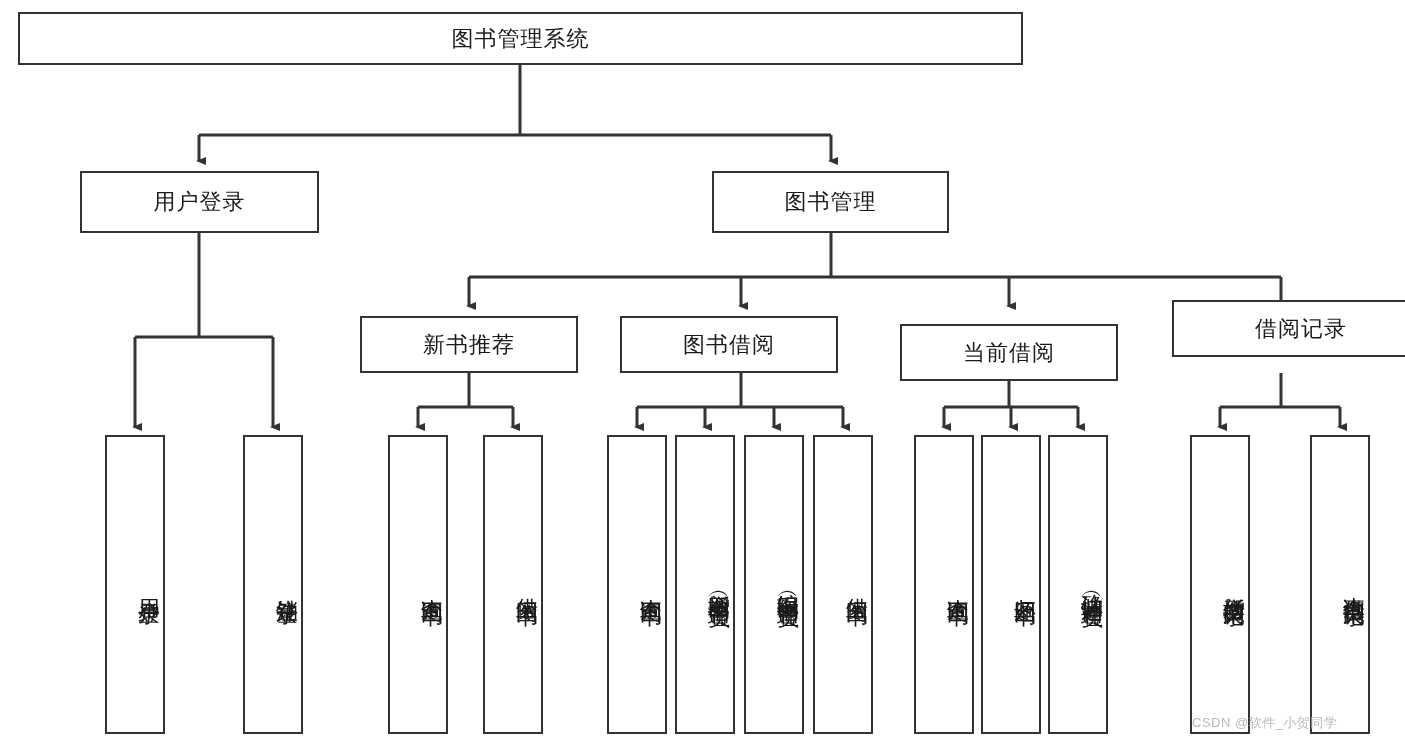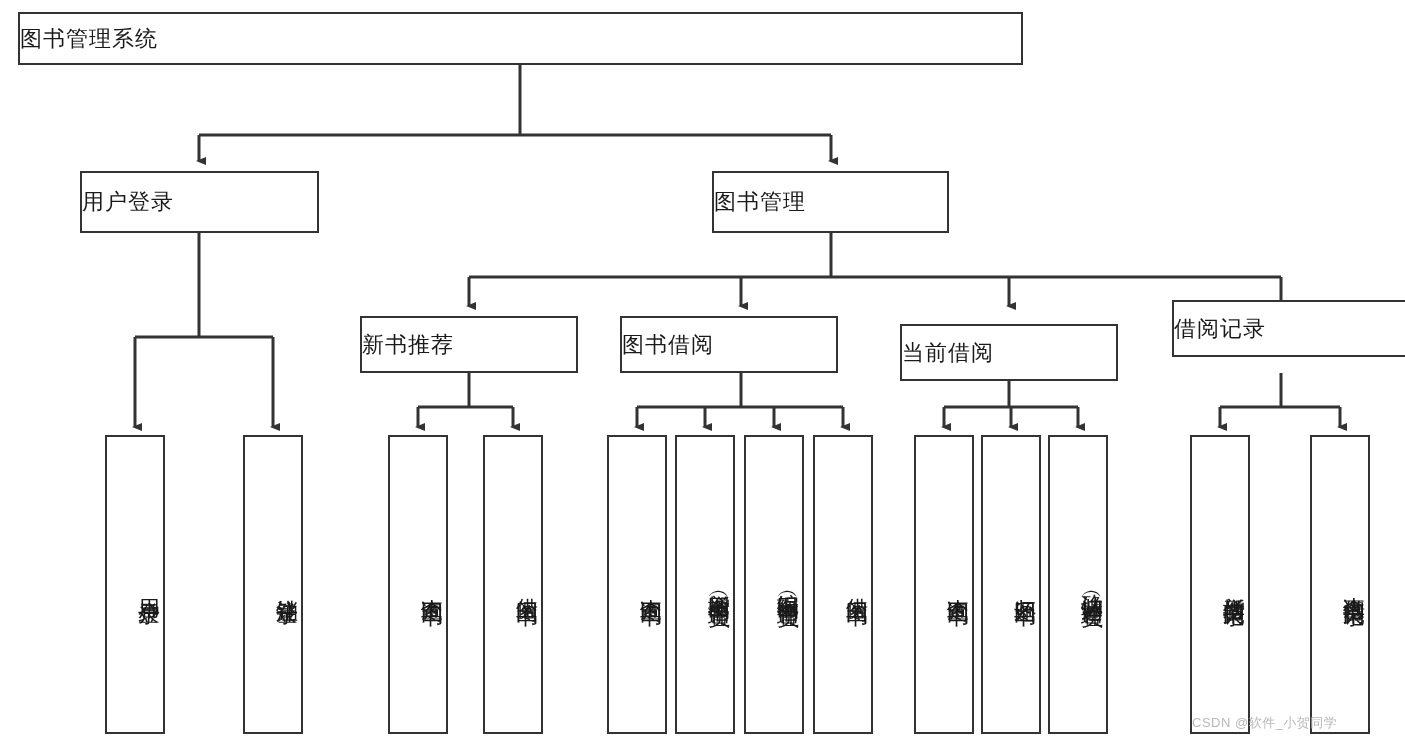--- a/index.html
+++ b/index.html
@@ -15,21 +15,21 @@
     font-family: "Liberation Sans", "DejaVu Sans", sans-serif;
     overflow: hidden;
   }
   .node {
     position: absolute;
     box-sizing: border-box;
     border: 2px solid #333333;
     background: #ffffff;
     display: flex;
     align-items: center;
-    justify-content: flex-start;
+    justify-content: center;
     color: #1a1a1a;
     text-align: center;
   }
   .node.h {
     font-size: 22px;
     line-height: 1.15;
     letter-spacing: 1px;
   }
   .node.v {
     writing-mode: vertical-rl;

